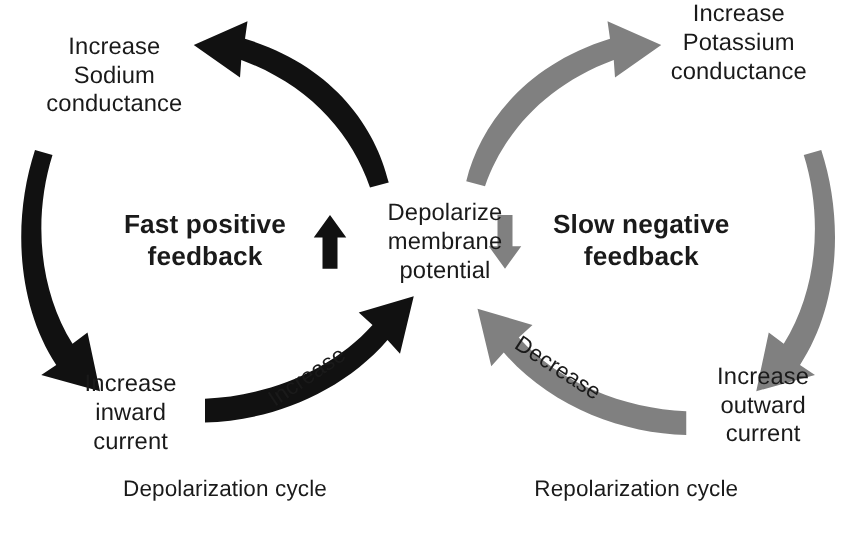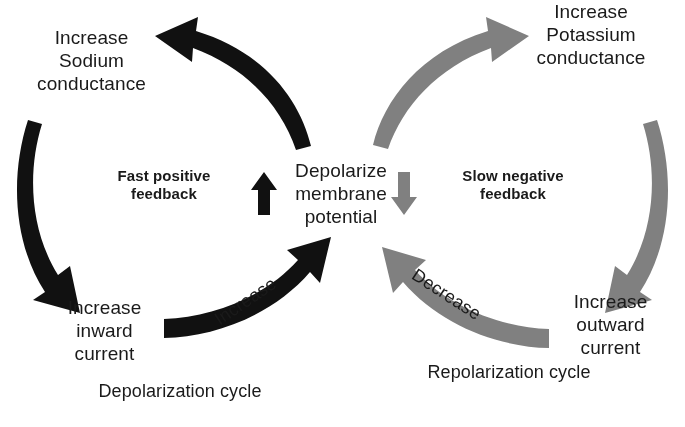--- a/index.html
+++ b/index.html
@@ -29,21 +29,21 @@
     line-height: 1.22;
     white-space: pre-line;
     color: #1a1a1a;
     letter-spacing: 0.1px;
   }
   .node-label {
     font-size: 19px;
     font-weight: 400;
   }
   .feedback-label {
-    font-size: 15px;
+    font-size: 21px;
     font-weight: 700;
   }
   .center-label {
     font-size: 19px;
     font-weight: 400;
   }
   .cycle-label {
     font-size: 18px;
     font-weight: 400;
   }
@@ -55,24 +55,24 @@
 
   
   #label-sodium        { left: 14px;  top: 26px;  width: 155px; }
   #label-potassium     { left: 511px; top: 0px;   width: 160px; }
   #label-inward        { left: 42px;  top: 296px; width: 125px; }
   #label-outward       { left: 548px; top: 290px; width: 125px; }
 
   #label-fast          { left: 74px;  top: 167px; width: 180px; }
   #label-slow          { left: 420px; top: 167px; width: 186px; }
 
-  #label-center        { left: 284px; top: 159px; width: 114px; }
+  #label-center        { left: 299px; top: 159px; width: 114px; }
 
   #label-depol-cycle   { left: 30px;  top: 381px; width: 300px; }
-  #label-repol-cycle   { left: 358px; top: 362px; width: 302px; }
+  #label-repol-cycle   { left: 358px; top: 381px; width: 302px; }
 
   #label-increase-edge { left: 196px; top: 291px; width: 100px;
                          transform: rotate(-34deg); }
   #label-decrease-edge { left: 396px; top: 284px; width: 100px;
                          transform: rotate(33deg); }
 </style>
 </head>
 <body>
 
 <div id="canvas">

